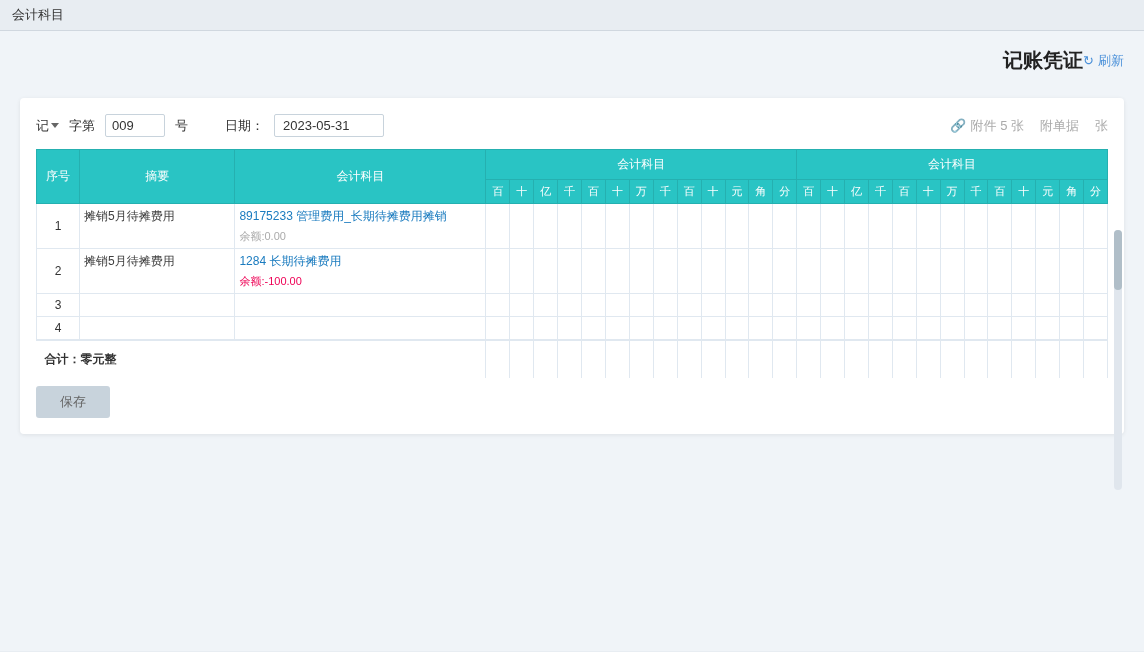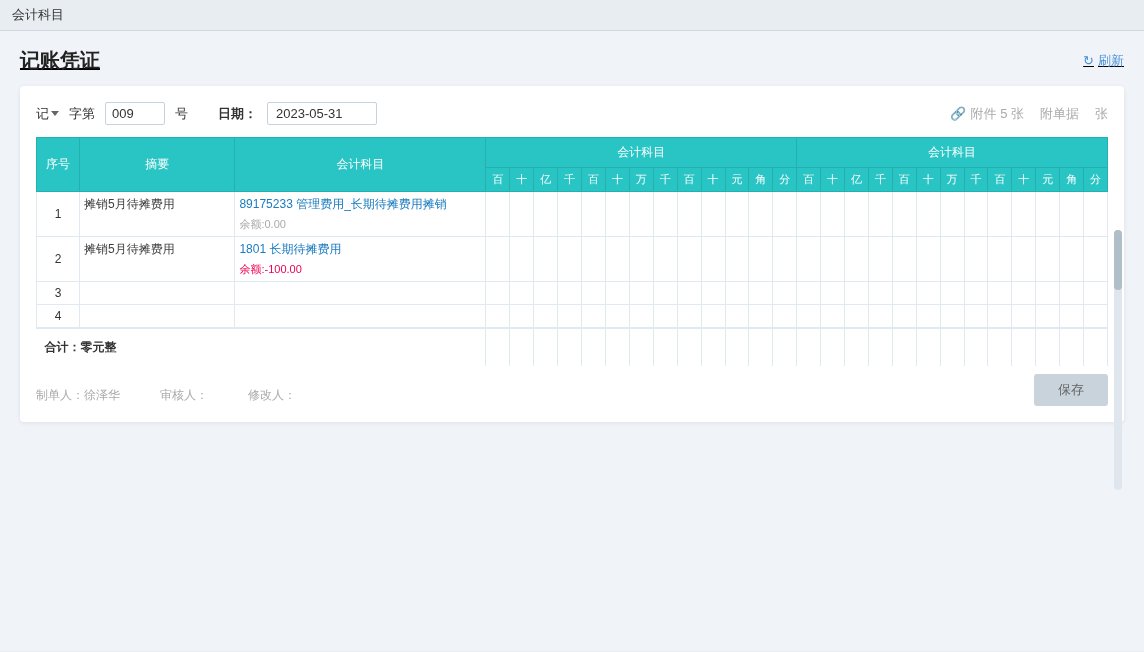--- a/index.html
+++ b/index.html
@@ -19,24 +19,23 @@
       border-bottom: 1px solid #d0d7df;
     }
     .main-area {
       background: #f0f4f8;
       padding: 16px 20px;
       height: calc(652px - 32px);
       overflow: hidden;
     }
     .page-header {
       display: flex;
-      justify-content: space-between;
-      align-items: center;
-      margin-bottom: 12px;
-      text-decoration: underline;
+      justify-content: flex-end;
+      align-items: center;
+      margin-bottom: 24px;
     }
     .page-title {
       font-size: 20px;
       font-weight: bold;
       color: #222;
     }
     .refresh-btn {
       color: #4a90d9;
       cursor: pointer;
       font-size: 13px;
@@ -238,21 +237,21 @@
   <div class="card">
 
     <div class="form-row">
       <button class="voucher-type-btn">
         <span>记</span>
         <span class="triangle-down"></span>
       </button>
       <span class="form-label">字第</span>
       <input class="num-input" type="text" value="009" style="">
       <span class="form-label">号</span>
-      <span class="form-label" style="margin-left:20px;font-weight:bold;">日期：</span>
+      <span class="form-label" style="margin-left:27px;">日期：</span>
       <input class="date-input" type="text" value="2023-05-31" style="">
       <div class="attachment-area">
         <span class="attach-link">
           <span>🔗</span>
           <span>附件 5 张</span>
         </span>
         <span class="attach-sheets">附单据</span>
         <span class="attach-sheets">张</span>
       </div>
     </div>
@@ -339,21 +338,21 @@
             </tr>
             <tr>
               <td class="seq-cell">2</td>
               <td>
                 <div class="row-content">
                   <span class="row-main-text">摊销5月待摊费用</span>
                 </div>
               </td>
               <td>
                 <div class="row-content">
-                  <span class="account-text">1801 长期待摊费用</span>
+                  <span class="account-text">1284 长期待摊费用</span>
                   <span class="row-balance negative">余额:-100.00</span>
                 </div>
               </td>
               <td class="digit-cell" style="width: 20px; min-width: 18px; text-align: center;"></td>
               <td class="digit-cell" style="width: 20px; min-width: 18px; text-align: center;"></td>
               <td class="digit-cell" style="width: 20px; min-width: 18px; text-align: center;"></td>
               <td class="digit-cell" style="width: 20px; min-width: 18px; text-align: center;"></td>
               <td class="digit-cell" style="width: 20px; min-width: 18px; text-align: center;"></td>
               <td class="digit-cell" style="width: 20px; min-width: 18px; text-align: center;"></td>
               <td class="digit-cell" style="width: 20px; min-width: 18px; text-align: center;"></td>
@@ -468,25 +467,20 @@
               <td class="digit-cell" style="width: 20px;"></td>
               <td class="digit-cell" style="width: 20px;"></td>
               <td class="digit-cell" style="width: 20px;"></td>
               <td class="digit-cell" style="width: 20px;"></td>
             </tr>
           </tfoot>
       </table>
     </div>
 
     <div class="bottom-bar">
-      <div class="info-row">
-        <span>制单人：徐泽华</span>
-        <span>审核人：</span>
-        <span>修改人：</span>
-      </div>
       <button class="save-btn">保存</button>
     </div>
   </div>
 </div>
 
 <div class="scrollbar-area">
   <div class="scrollbar-thumb"></div>
 </div>
 
 </body></html>

